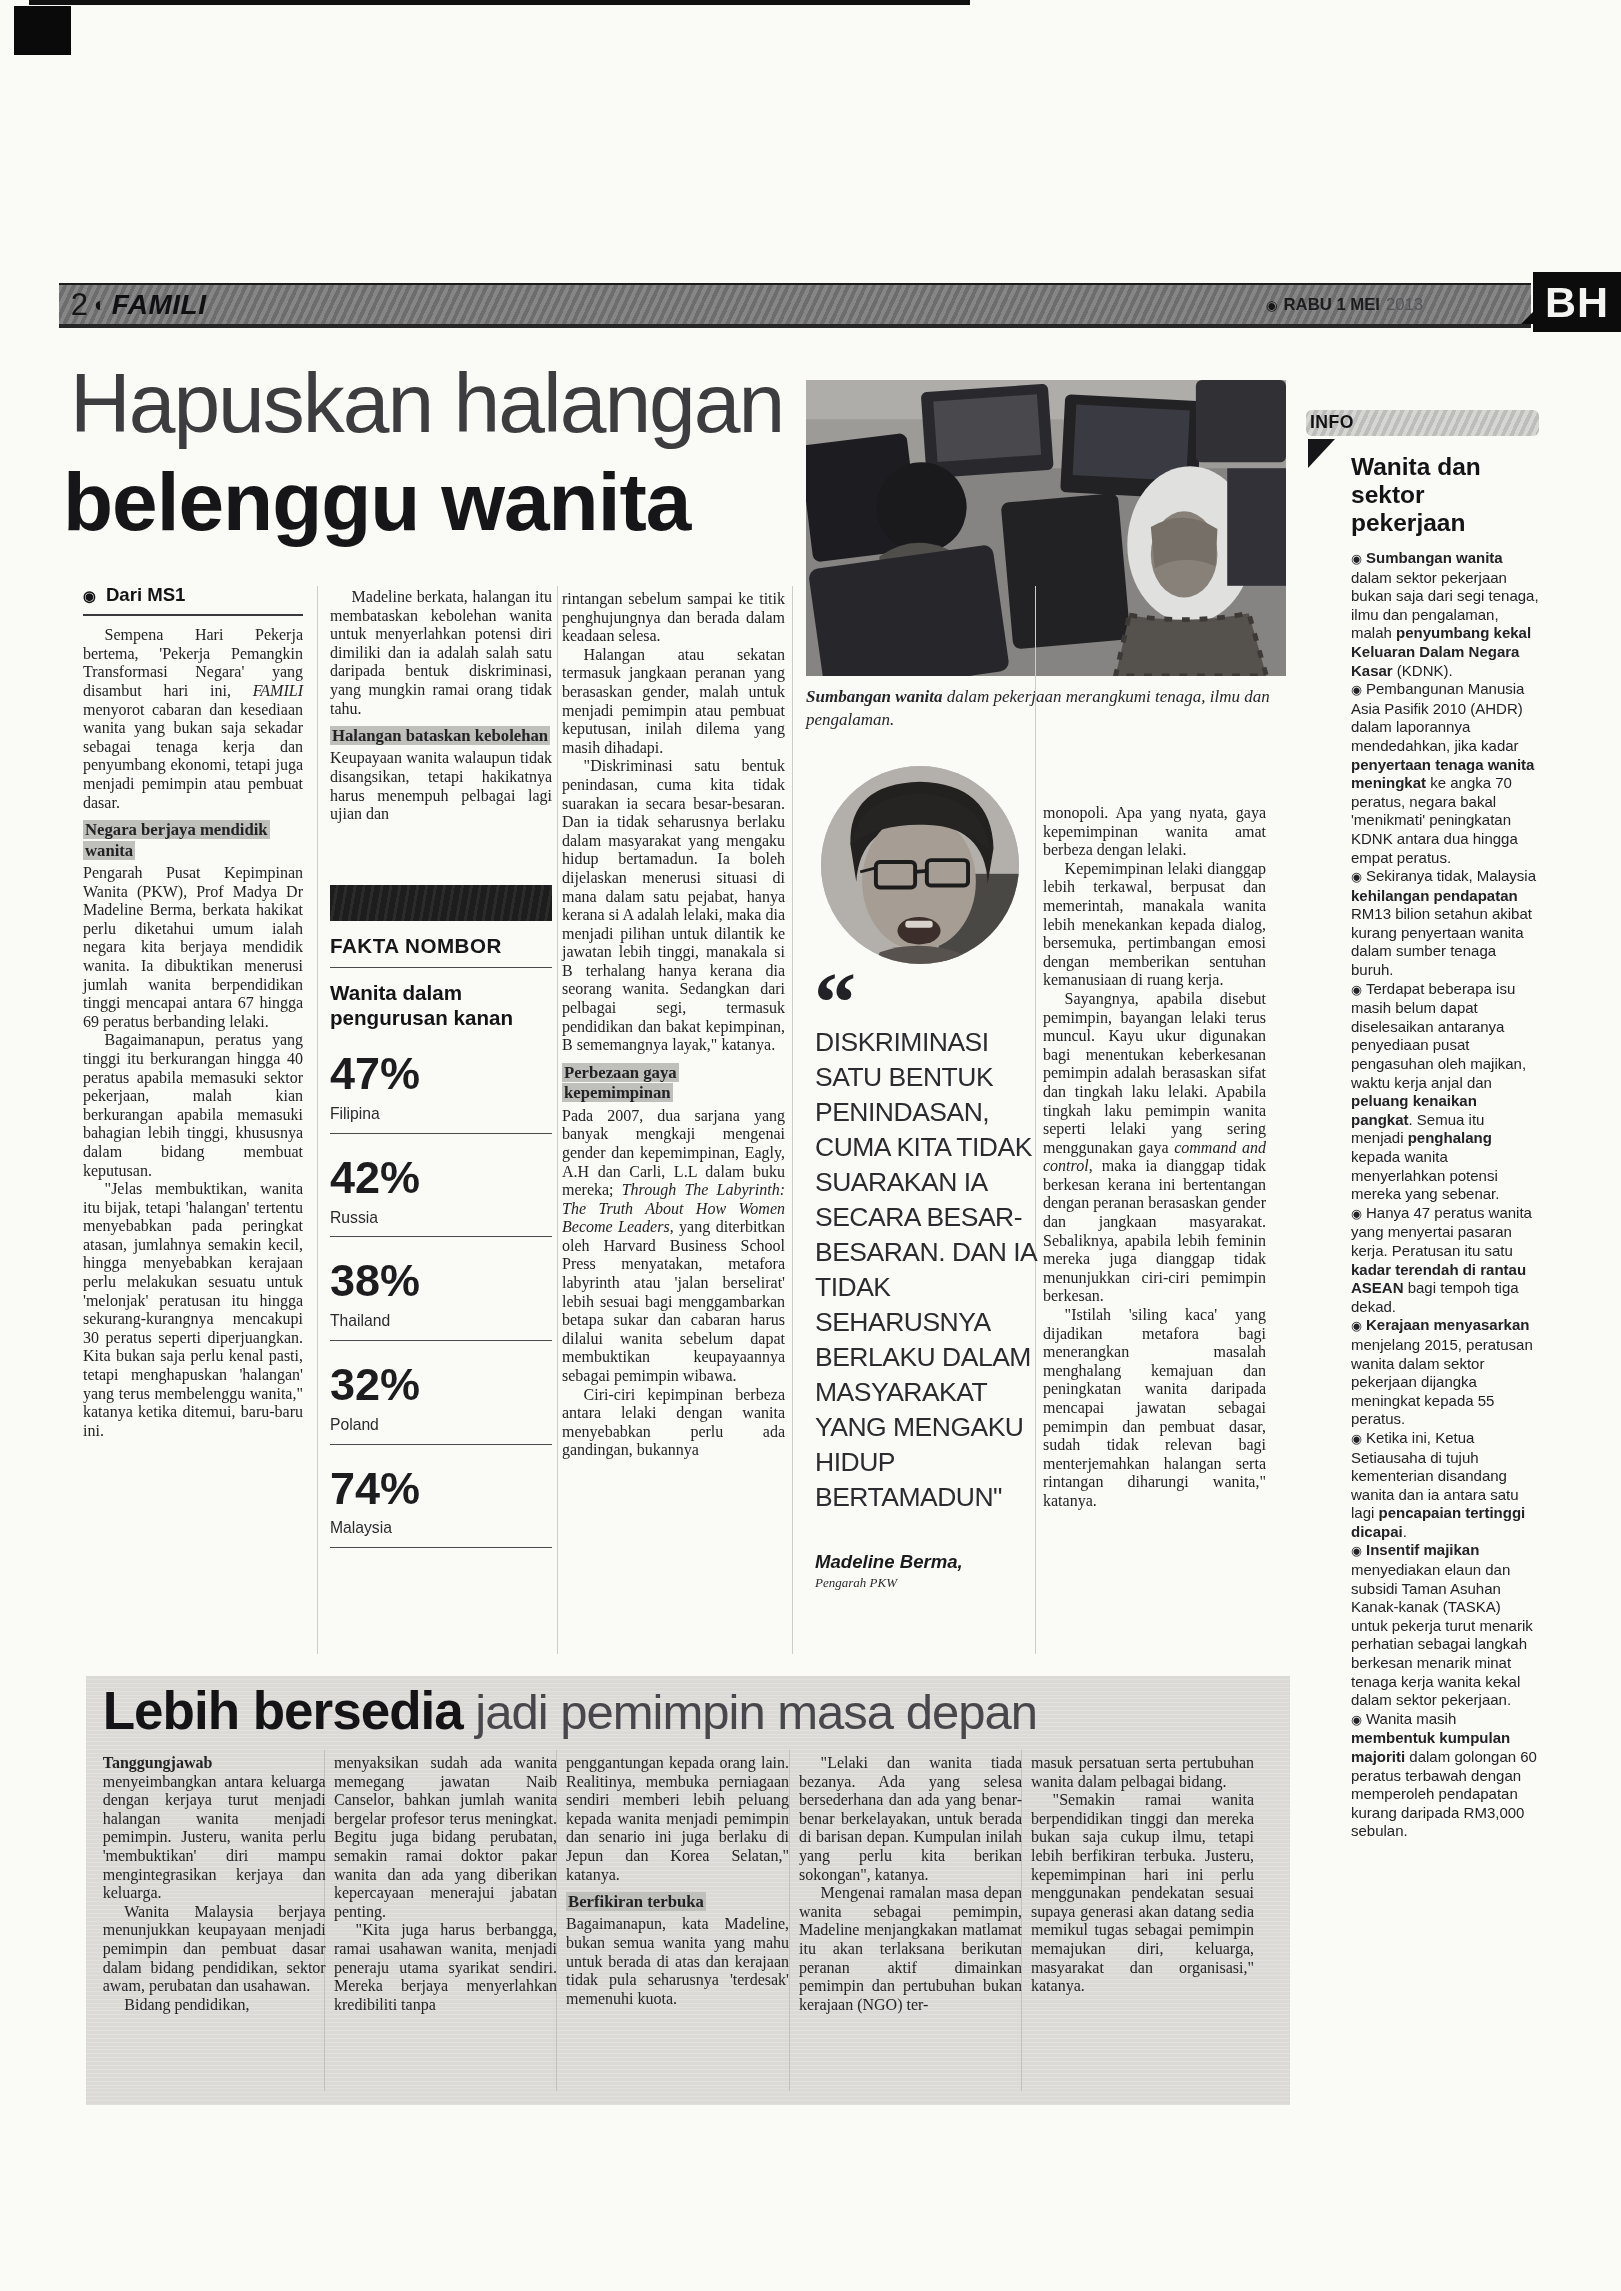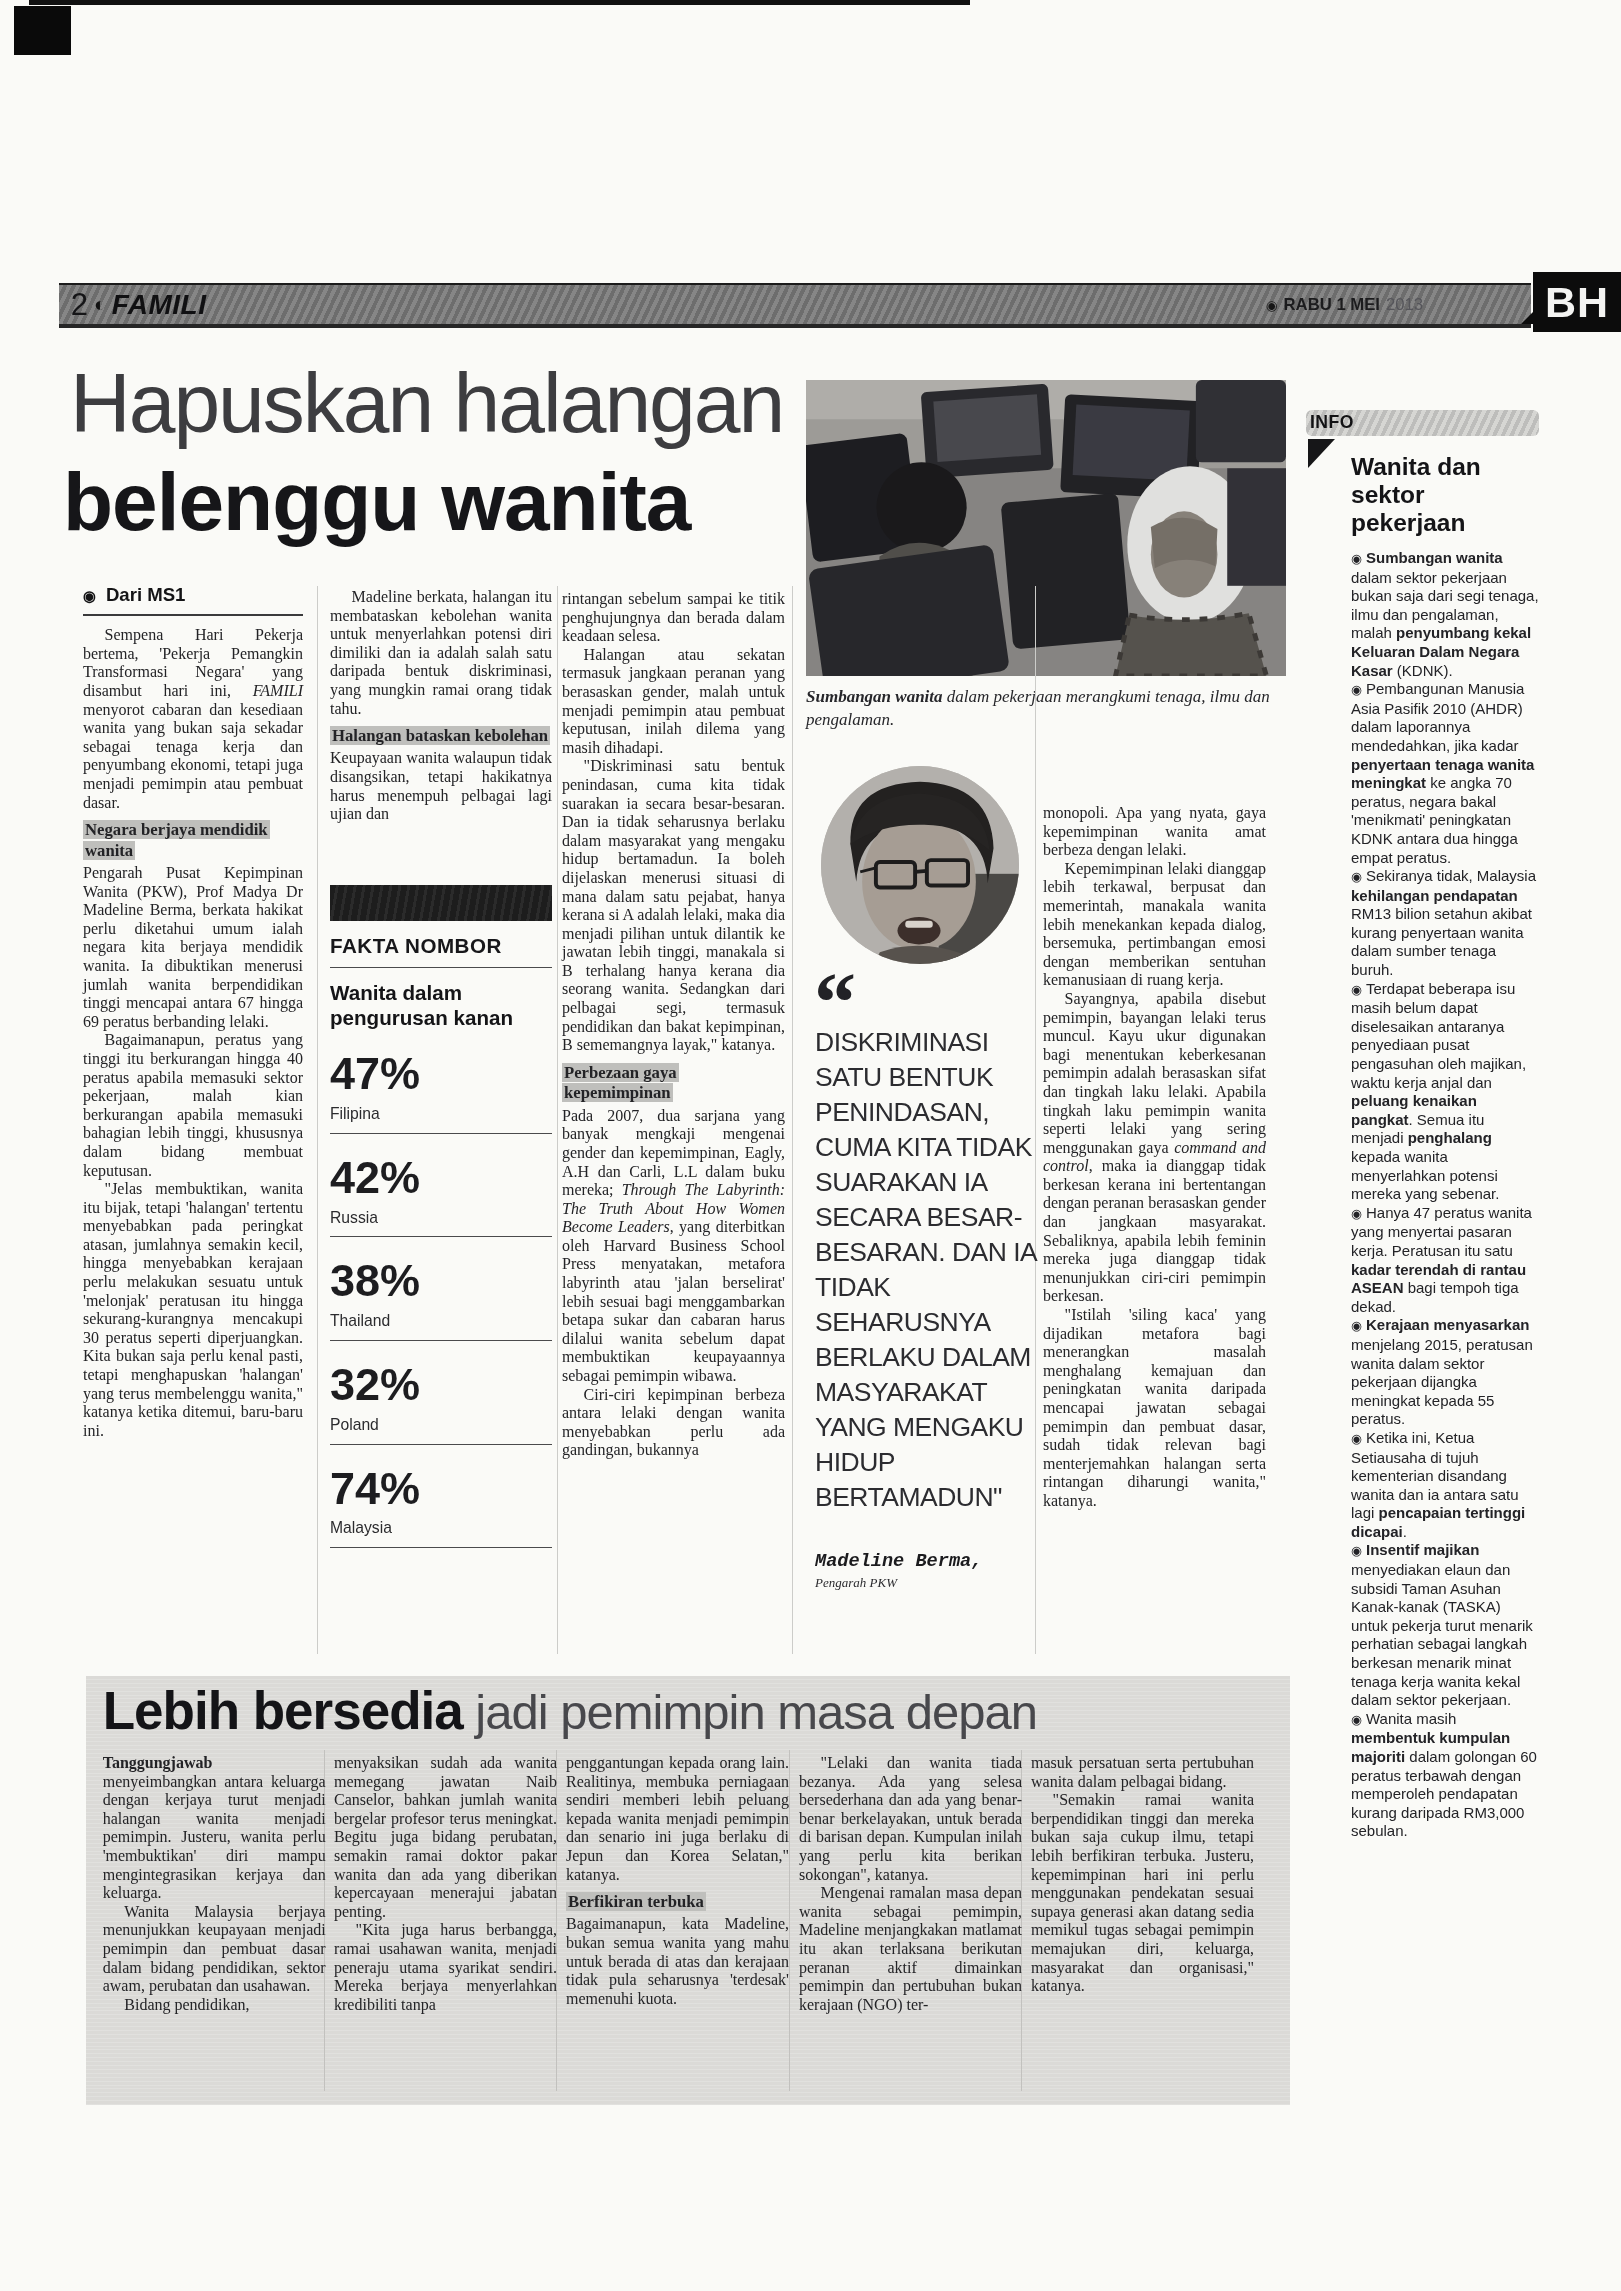--- a/index.html
+++ b/index.html
@@ -63,21 +63,21 @@
   .fakta-subtitle{font-size:20.6px;font-weight:bold;line-height:24.5px;color:#141417;margin-top:12.7px;}
   .stat-value{font-size:45px;font-weight:800;color:#1d1d20;line-height:1;margin-top:21px;}
   .stat-label{font-size:15.7px;color:#2b2b2e;margin-top:8.8px;}
 
   
   .portrait{left:821px;top:766px;width:198px;height:198px;border-radius:50%;overflow:hidden;background:#b7b4b0;}
   .quote-mark{left:814px;top:961px;font-family:"Liberation Serif",serif;font-weight:900;
     font-size:84px;color:#222226;line-height:1;}
   .quote-text{left:815px;top:1025px;width:239px;font-family:"Liberation Sans",sans-serif;
     font-size:26.5px;line-height:35px;color:#2c2c30;letter-spacing:-0.5px;}
-  .quote-name{left:815px;top:1551px;font-family:Liberation Mono, monospace;
+  .quote-name{left:815px;top:1551px;font-family:Liberation Sans, sans-serif;
     font-size:18.6px;font-weight:bold;font-style:italic;color:#1b1b1e;}
   .quote-title{left:815px;top:1575px;font-size:13px;font-style:italic;color:#2a2a2e;}
 
   
   .info-band{left:1306px;top:410px;width:233px;height:25.5px;
     background:repeating-linear-gradient(115deg,#bdbdbb 0 3.9px,#d6d6d3 3.9px 7.8px);
     display:flex;align-items:center;padding-left:3.9px;box-sizing:border-box;border-radius:6px;}
   .info-label{font-family:"Liberation Sans",sans-serif;font-weight:900;font-size:17.6px;color:#121214;letter-spacing:0.5px;}
   .info-wedge{left:1308px;top:439px;width:0;height:0;
     border-top:29px solid #161618;border-right:27.4px solid transparent;}

